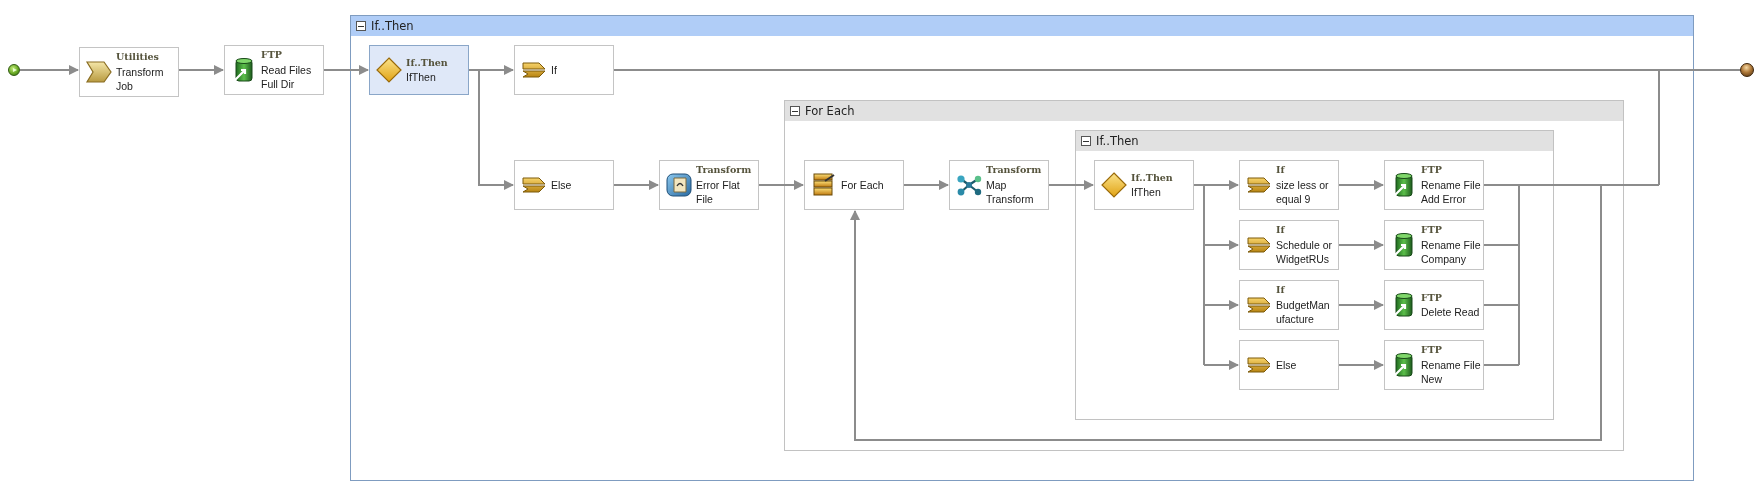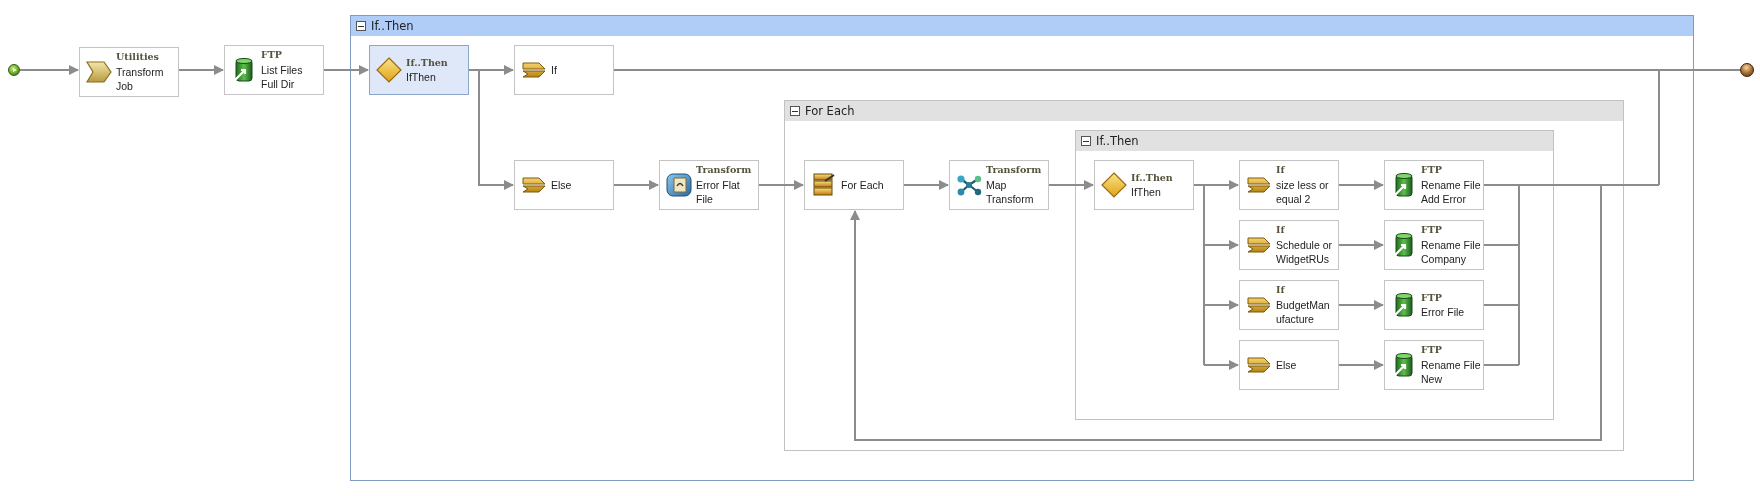--- a/index.html
+++ b/index.html
@@ -144,21 +144,21 @@
               <stop offset="1" stop-color="#1d5a1d"></stop>
             </linearGradient>
           </defs>
         <rect x="6" y="4" width="16" height="21" rx="3" fill="url(#gg1)" stroke="#184a18"></rect>
           <ellipse cx="14" cy="5" rx="8" ry="2.5" fill="#7fd66a" stroke="#184a18"></ellipse>
         <path d="M4,25 L15,14 M11,14 L15,14 L15,18" stroke="#fff" stroke-width="2.2" fill="none"></path>
         </svg>
     </div>
     <div class="txt">
         <span class="cat">FTP</span>
-        <span class="lbl">List Files
+        <span class="lbl">Read Files
 Full Dir</span>
       </div>
   </div>
 
   <div class="node selected" style="left:369px; top:45px;">
     <div class="icon">
       <svg width="28" height="28" viewBox="0 0 28 28">
           <defs>
             <linearGradient id="gd" x1="0" y1="0" x2="0" y2="1">
               <stop offset="0" stop-color="#fbe38a"></stop>
@@ -280,21 +280,21 @@
 
   <div class="node" style="left:1239px; top:160px;">
     <div class="icon">
       <svg width="28" height="28" viewBox="0 0 28 28">
           <path d="M3,7 L19,7 L25,13 L19,13 L3,13 Z M3,15 L19,15 L25,15 L19,21 L3,21 L8,18 Z" fill="url(#gc)" stroke="#7d5a0a" stroke-width="1"></path>
         </svg>
     </div>
     <div class="txt">
         <span class="cat">If</span>
         <span class="lbl">size less or
-equal 2</span>
+equal 9</span>
       </div>
   </div>
 
   <div class="node" style="left:1239px; top:220px;">
     <div class="icon">
       <svg width="28" height="28" viewBox="0 0 28 28">
           <path d="M3,7 L19,7 L25,13 L19,13 L3,13 Z M3,15 L19,15 L25,15 L19,21 L3,21 L8,18 Z" fill="url(#gc)" stroke="#7d5a0a" stroke-width="1"></path>
         </svg>
     </div>
     <div class="txt">
@@ -361,21 +361,21 @@
   <div class="node" style="left:1384px; top:280px;">
     <div class="icon">
       <svg width="28" height="28" viewBox="0 0 28 28">
           <rect x="6" y="4" width="16" height="21" rx="3" fill="url(#gg1)" stroke="#184a18"></rect>
           <ellipse cx="14" cy="5" rx="8" ry="2.5" fill="#7fd66a" stroke="#184a18"></ellipse>
           <path d="M4,25 L15,14 M11,14 L15,14 L15,18" stroke="#fff" stroke-width="2.2" fill="none"></path>
         </svg>
     </div>
     <div class="txt">
         <span class="cat">FTP</span>
-        <span class="lbl">Error File</span>
+        <span class="lbl">Delete Read</span>
       </div>
   </div>
 
   <div class="node" style="left:1384px; top:340px;">
     <div class="icon">
       <svg width="28" height="28" viewBox="0 0 28 28">
           <rect x="6" y="4" width="16" height="21" rx="3" fill="url(#gg1)" stroke="#184a18"></rect>
           <ellipse cx="14" cy="5" rx="8" ry="2.5" fill="#7fd66a" stroke="#184a18"></ellipse>
           <path d="M4,25 L15,14 M11,14 L15,14 L15,18" stroke="#fff" stroke-width="2.2" fill="none"></path>
         </svg>

